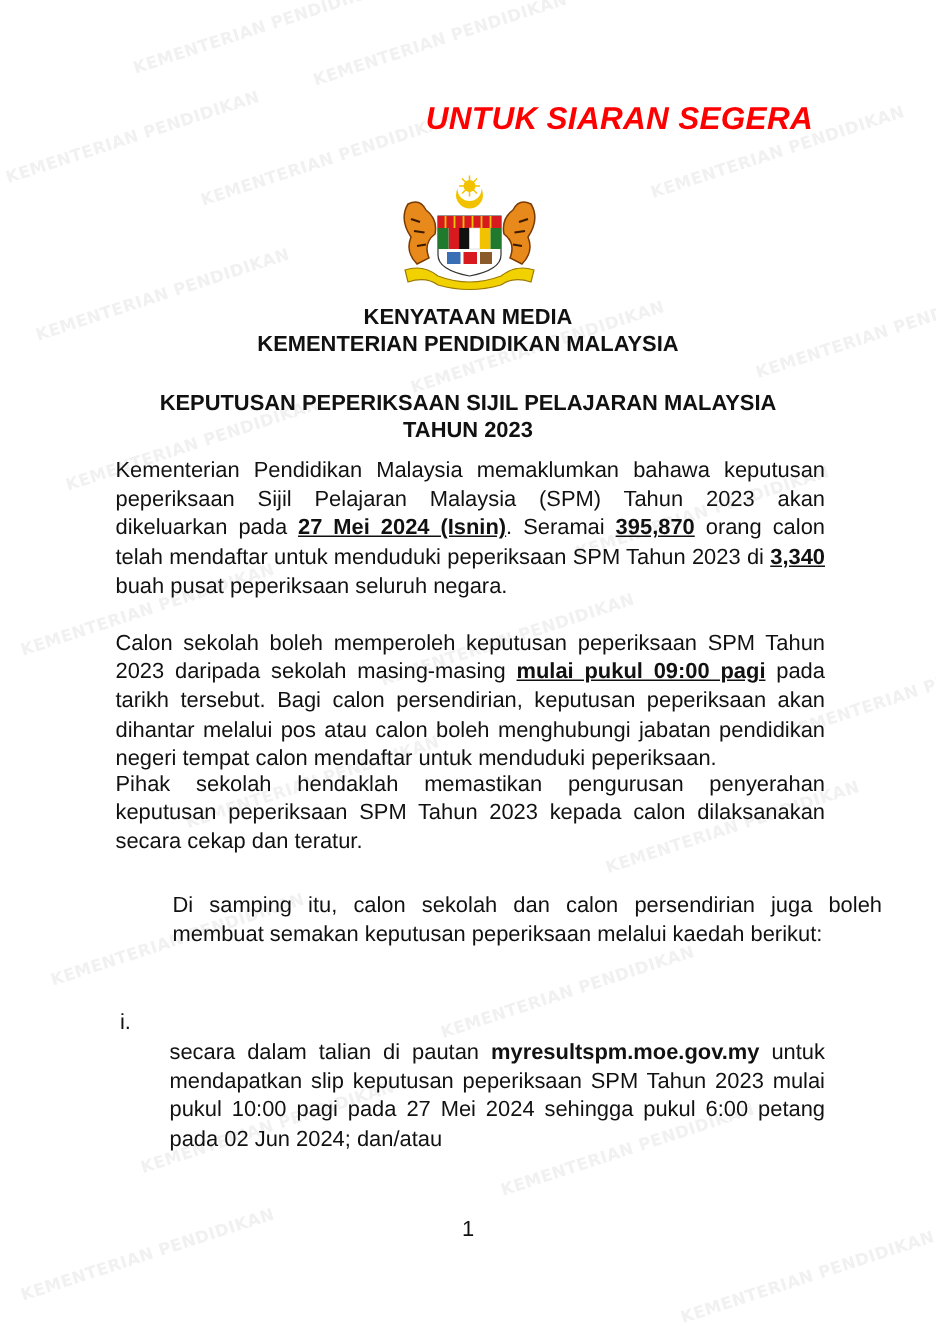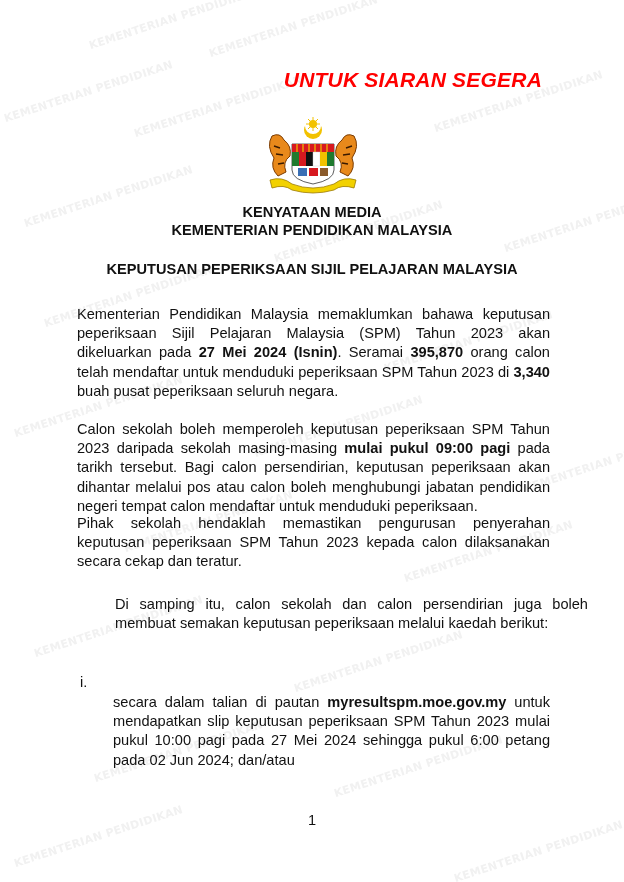--- a/index.html
+++ b/index.html
@@ -19,21 +19,21 @@
   .crest { position:absolute; left:262px; top:116px; width:102px; height:78px; }
   .heading {
     position:absolute; left:0; right:0; text-align:center; font-weight:bold; font-size:14.6px; line-height:18px;
   }
   .h1 { top:203px; }
   .h2 { top:260px; }
   .para {
     position:absolute; left:77px; width:473px; font-size:14.6px; line-height:19.2px;
     text-align:justify; color:#111;
   }
-  .para b { font-weight:bold; }
+  .para b { font-weight:bold;text-decoration:underline; }
   .p1 { top:305px; }
   .p2 { top:420px; }
   .p3 { top:514px; }
   .p4 { top:595px;margin-left:38px; }
   .li { position:absolute; top:673px; left:77px; width:473px; font-size:14.6px; line-height:19.2px; }
   .li .num { position:absolute; left:3px; top:0; }
   .li .txt { position:absolute; left:36px; width:437px; text-align:justify;margin-top:20px; }
   .pagenum { position:absolute; top:812px; left:0; right:0; text-align:center; font-size:14.6px; }
 </style>
 </head>
@@ -105,20 +105,21 @@
   <path d="M8 64 Q20 60 30 68 Q51 76 72 68 Q82 60 94 64 L92 72 Q80 68 72 74 Q51 80 30 74 Q22 68 10 72Z" fill="#f2d100" stroke="#9c7a00" stroke-width="0.8"></path>
 </svg>
 
 <div class="heading h1">
   <div>KENYATAAN MEDIA</div>
   <div>KEMENTERIAN PENDIDIKAN MALAYSIA</div>
 </div>
 
 <div class="heading h2">
   <div>KEPUTUSAN PEPERIKSAAN SIJIL PELAJARAN MALAYSIA</div>
+  <div>TAHUN 2023</div>
 </div>
 
 <div class="para p1"><span>Kementerian Pendidikan Malaysia memaklumkan bahawa keputusan peperiksaan Sijil Pelajaran Malaysia (SPM) Tahun 2023 akan dikeluarkan pada </span><b>27 Mei 2024 (Isnin)</b><span>. Seramai </span><b>395,870</b><span> orang calon telah mendaftar untuk menduduki peperiksaan SPM Tahun 2023 di </span><b>3,340</b><span> buah pusat peperiksaan seluruh negara.</span></div>
 
 <div class="para p2"><span>Calon sekolah boleh memperoleh keputusan peperiksaan SPM Tahun 2023 daripada sekolah masing-masing </span><b>mulai pukul 09:00 pagi</b><span> pada tarikh tersebut. Bagi calon persendirian, keputusan peperiksaan akan dihantar melalui pos atau calon boleh menghubungi jabatan pendidikan negeri tempat calon mendaftar untuk menduduki peperiksaan.</span></div>
 
 <div class="para p3"><span>Pihak sekolah hendaklah memastikan pengurusan penyerahan keputusan peperiksaan SPM Tahun 2023 kepada calon dilaksanakan secara cekap dan teratur.</span></div>
 
 <div class="para p4"><span>Di samping itu, calon sekolah dan calon persendirian juga boleh membuat semakan keputusan peperiksaan melalui kaedah berikut:</span></div>
 

